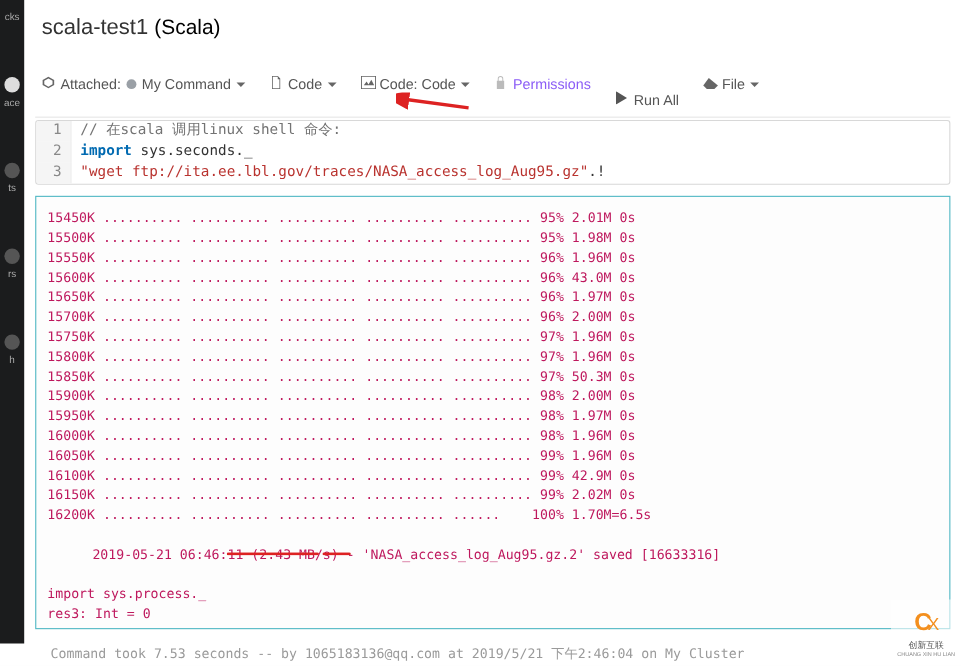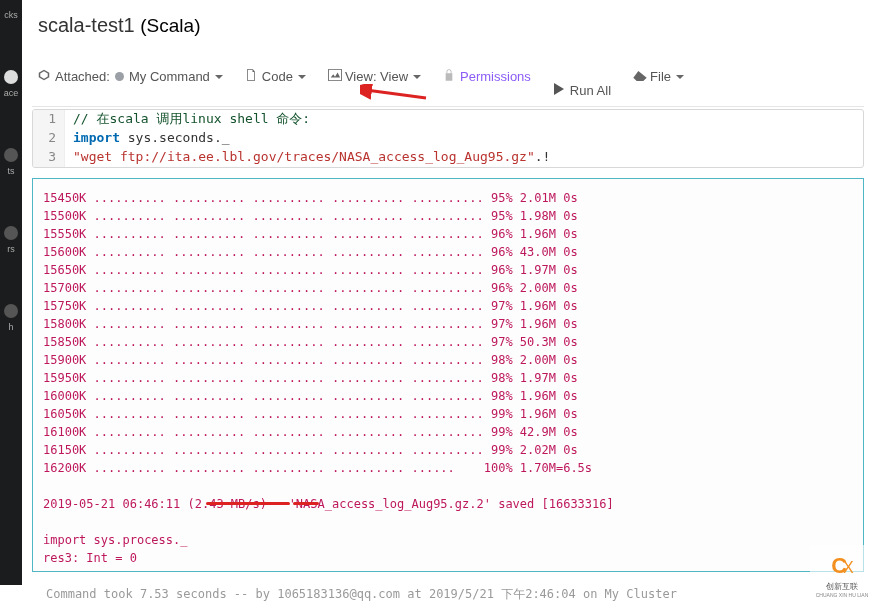--- a/index.html
+++ b/index.html
@@ -96,38 +96,38 @@
   .gutter {
     width:32px;
     background:#f5f5f5;
     color:#888;
     text-align:right;
     padding:0 8px;
     border-right:1px solid #eee;
     user-select:none;
   }
   .codeline { padding:0 8px; white-space:pre; }
-  .c-comment { color:#14532d; }
+  .c-comment { color:#737373; }
   .c-kw { color:#006ab1; font-weight:700; }
   .c-str { color:#b9332f; }
   .c-op { color:#333; }
   .output-area {
     margin-top:10px;
     border:1px solid #4fb7c4;
     background:#fdfdfd;
     padding:10px 6px 4px 10px;
     font-family: Consolas, Menlo, monospace;
     font-size:12px;
     color:#be185d;
     line-height:1.5;
     white-space:pre;
     overflow:hidden;
   }
   .output-line { white-space:pre; }
-  .saved-line { margin-top:18px; }
+  .saved-line { margin-top:18px;margin-left:41px; }
   .result-block { margin-top:18px; }
   .cmd-took {
     margin-top:10px;
     color:#9a9a9a;
     font-family: Consolas, Menlo, monospace;
     font-size:12px;
     padding:4px 0 6px 14px;
   }
   
   .arrow {
@@ -221,21 +221,21 @@
       </span>
       <span>Code</span>
       <span class="caret"></span>
     </span>
     <span class="tb-item">
       <span class="tb-icon">
         <svg width="14" height="12" viewBox="0 0 16 14">
             <path fill="#666" d="M0 0h16v14H0V0zm1 1v12h14V1H1zm2 9l3-4 2 3 3-5 3 6H3z"></path>
           </svg>
       </span>
-      <span>View: View</span>
+      <span>Code: Code</span>
       <span class="caret"></span>
     </span>
     <span class="tb-item locked">
       <span class="tb-icon">
         <svg width="10" height="12" viewBox="0 0 12 14">
             <path fill="#bbb" d="M3 5V3a3 3 0 016 0v2h1v9H2V5h1zm1 0h4V3a2 2 0 00-4 0v2z"></path>
           </svg>
       </span>
       <span>Permissions</span>
     </span>

